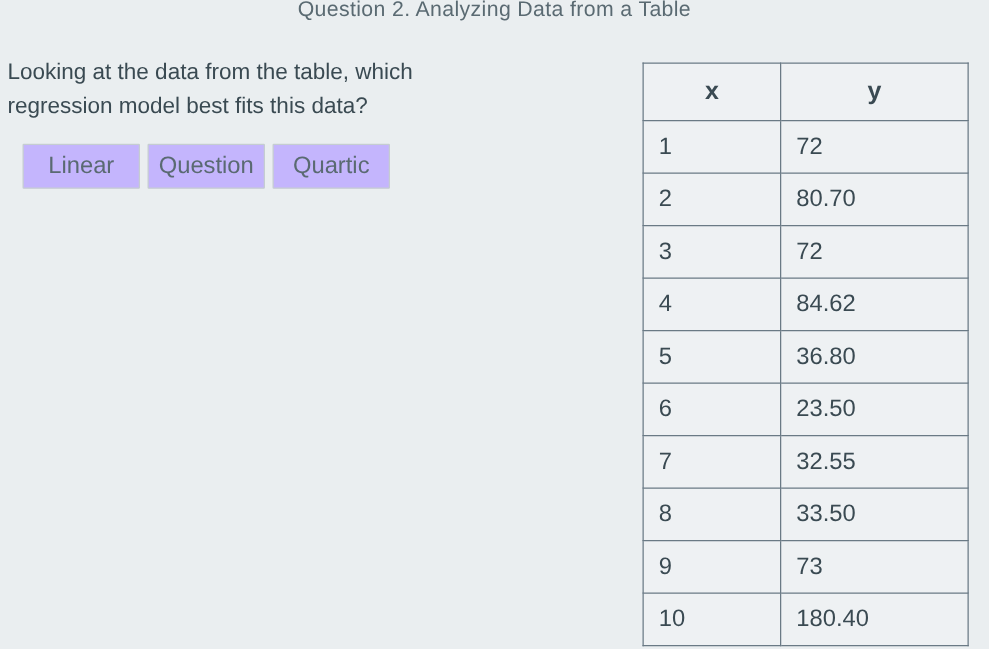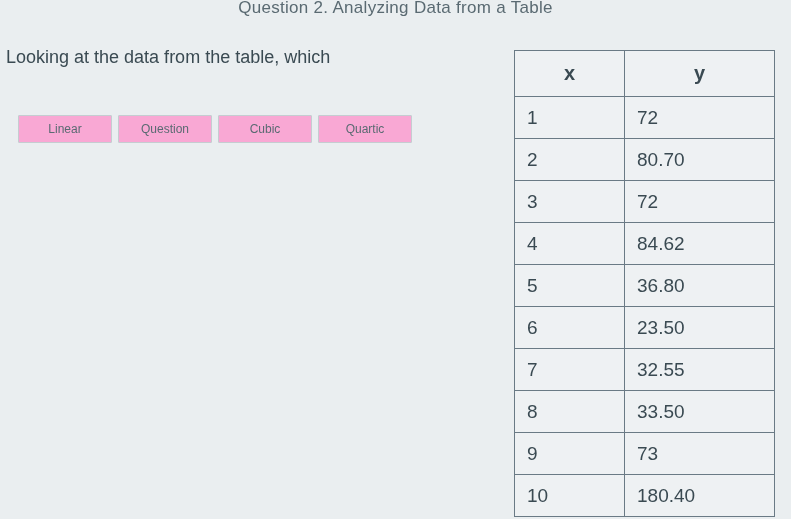--- a/index.html
+++ b/index.html
@@ -34,23 +34,23 @@
     }
     .options-row {
       position: absolute;
       left: 18px;
       top: 115px;
       display: flex;
       gap: 6px;
     }
     .option-btn {
       border: 1px solid #c5cdd1;
-      background: #f9a8d4;
+      background: #c4b5fd;
       color: #5a6a72;
-      font-size: 12px;
+      font-size: 19px;
       padding: 6px 0;
       width: 94px;
       text-align: center;
       cursor: pointer;
       border-radius: 1px;
     }
     .data-table {
       position: absolute;
       right: 16px;
       top: 50px;
@@ -79,26 +79,26 @@
       width: 150px;
     }
   </style>
 </head>
 <body>
 
 <div class="question-title">Question 2. Analyzing Data from a Table</div>
 
 <div class="question-text">
   <span>Looking at the data from the table, which</span><br>
+  <span>regression model best fits this data?</span>
 </div>
 
 <div class="options-row">
   <button class="option-btn">Linear</button>
   <button class="option-btn">Question</button>
-  <button class="option-btn">Cubic</button>
   <button class="option-btn">Quartic</button>
 </div>
 
 <table class="data-table">
   <thead>
     <tr>
       <th class="col-x">x</th>
       <th class="col-y">y</th>
     </tr>
   </thead>

